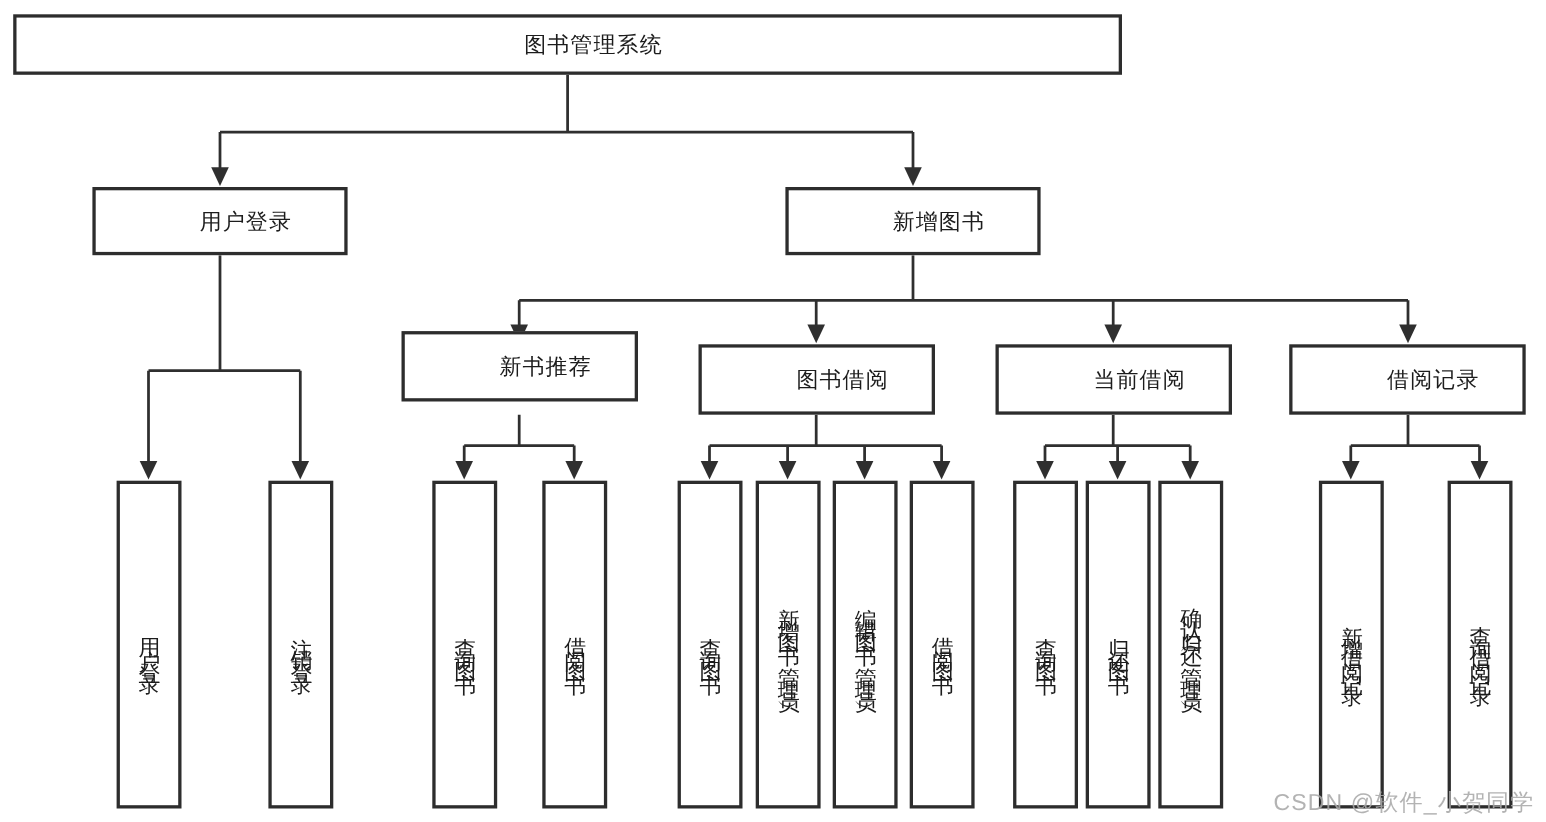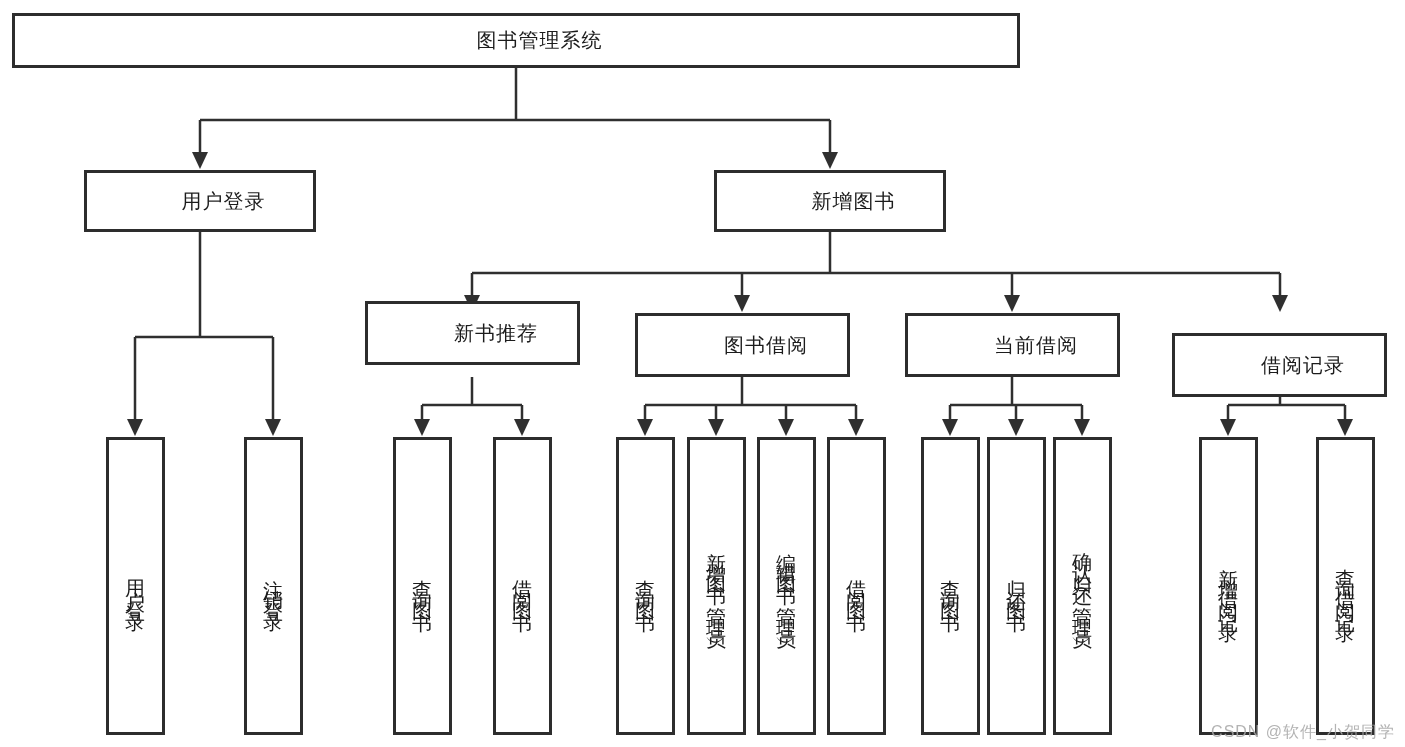--- a/index.html
+++ b/index.html
@@ -39,32 +39,32 @@
     line-height:1;
     color:#1c1c1c;
   }
   
   .root-box  {left:12px;  top:13px;  width:1008px; height:55px;}
   .l2-a      {left:84px;  top:170px; width:232px;  height:62px;}
   .l2-b      {left:714px; top:170px; width:232px;  height:62px;}
   .l3-a      {left:365px; top:301px; width:215px;  height:64px;}
   .l3-b      {left:635px; top:313px; width:215px;  height:64px;}
   .l3-c      {left:905px; top:313px; width:215px;  height:64px;}
-  .l3-d      {left:1172px;top:313px; width:215px;  height:64px;margin-top:20px;}
+  .l3-d      {left:1172px;top:313px; width:215px;  height:64px;}
   
   .leaf{top:437px;width:59px;height:298px;}
   .g1-1{left:106px;} .g1-2{left:244px;}
   .g2-1{left:393px;} .g2-2{left:493px;}
   .g3-1{left:616px;} .g3-2{left:687px;} .g3-3{left:757px;} .g3-4{left:827px;}
   .g4-1{left:921px;} .g4-2{left:987px;} .g4-3{left:1053px;}
   .g5-1{left:1199px;} .g5-2{left:1316px;}
   .watermark{
     position:absolute;
     right:10px;bottom:4px;
-    font-size:16px;
+    font-size:21px;
     color:rgba(168,168,168,0.88);
     letter-spacing:1px;
     z-index:5;
     white-space:nowrap;
   }
 </style>
 </head>
 <body>
 
 <div id="canvas">

